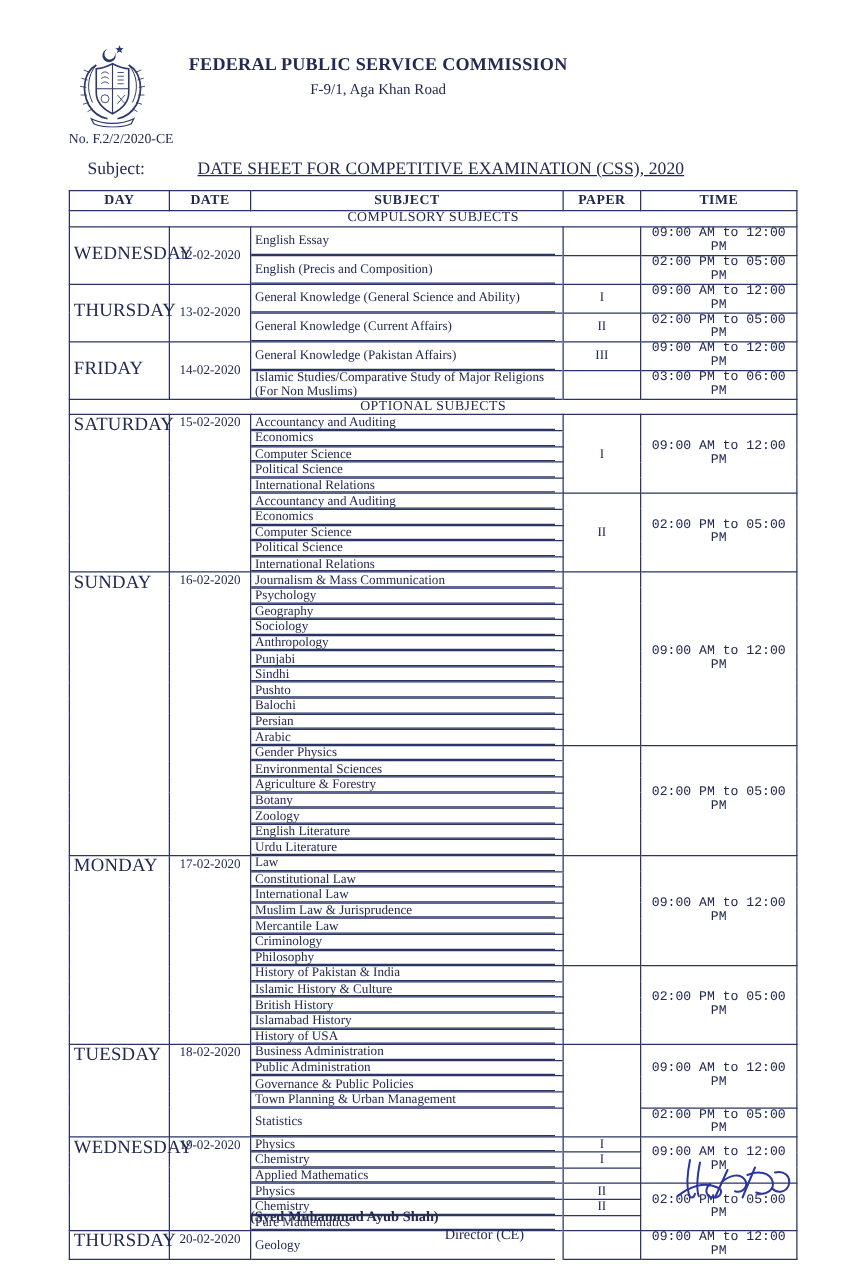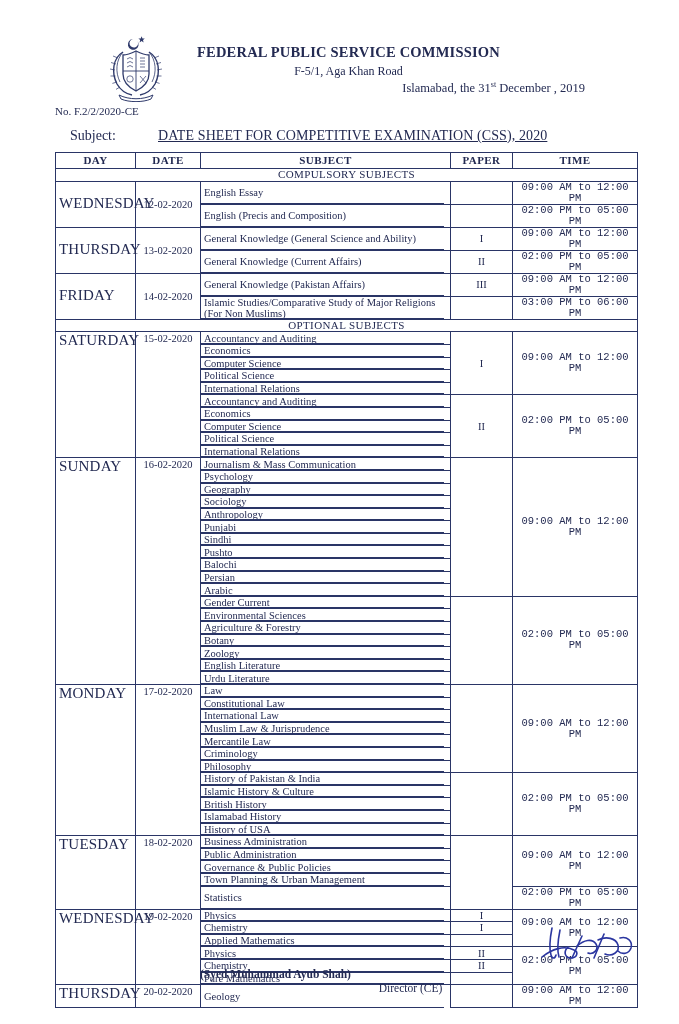--- a/index.html
+++ b/index.html
@@ -4,21 +4,21 @@
 <style>
   html,body{margin:0;padding:0;}
   body{
     width:679px;height:1024px;
     background:#ffffff;
     font-family:"Liberation Serif", serif;
     color:#232a52;
     overflow:hidden;
     position:relative;
   }
-  .page{position:relative;width:575px;height:1024px;padding-left:46px;}
+  .page{position:relative;width:575px;height:1024px;}
 
   
   .hdr{position:relative;height:112px;}
   .emblem{position:absolute;left:55px;top:30px;width:70px;height:72px;}
   .org-title{
     position:absolute;left:0;right:0;top:44px;
     text-align:center;
     font-weight:bold;font-size:14.5px;letter-spacing:.2px;
     padding-left:30px;
   }
@@ -139,23 +139,22 @@
             <circle cx="29" cy="49" r="3.2"></circle>
             <path d="M39 46 l6 7 M45 46 l-6 7"></path>
           </g>
 
           <path d="M18 65 C28 70 42 70 52 65 L50 69 C42 72.5 28 72.5 20 69 z" stroke-width="1"></path>
         </g>
       </svg>
     </div>
 
     <div class="org-title">FEDERAL PUBLIC SERVICE COMMISSION</div>
-    <div class="org-addr">F-5/1, Aga Khan Road</div>
-
-    <div class="place-date"><span>Islamabad, the 31</span><sup>st</sup><span> December , 2019</span></div>
+    <div class="org-addr">F-9/1, Aga Khan Road</div>
+
   </div>
 
   <div class="fileno">No. F.2/2/2020-CE</div>
 
   <div class="subject-row">
     <span class="subject-label">Subject:</span>
     <span class="subject-value">DATE SHEET FOR COMPETITIVE EXAMINATION (CSS), 2020</span>
   </div>
 
   <div class="tbl-wrap">
@@ -368,21 +367,21 @@
             </td>
           </tr>
           <tr>
             <td class="subj">
               <span class="subj-wrap">Arabic</span>
               <span class="ul"></span>
             </td>
           </tr>
           <tr>
             <td class="subj">
-              <span class="subj-wrap">Gender Current</span>
+              <span class="subj-wrap">Gender Physics</span>
               <span class="ul"></span>
             </td>
             <td class="paper" rowspan="7"></td>
             <td class="time" rowspan="7">02:00 PM to 05:00 PM</td>
           </tr>
           <tr>
             <td class="subj">
               <span class="subj-wrap">Environmental Sciences</span>
               <span class="ul"></span>
             </td>

